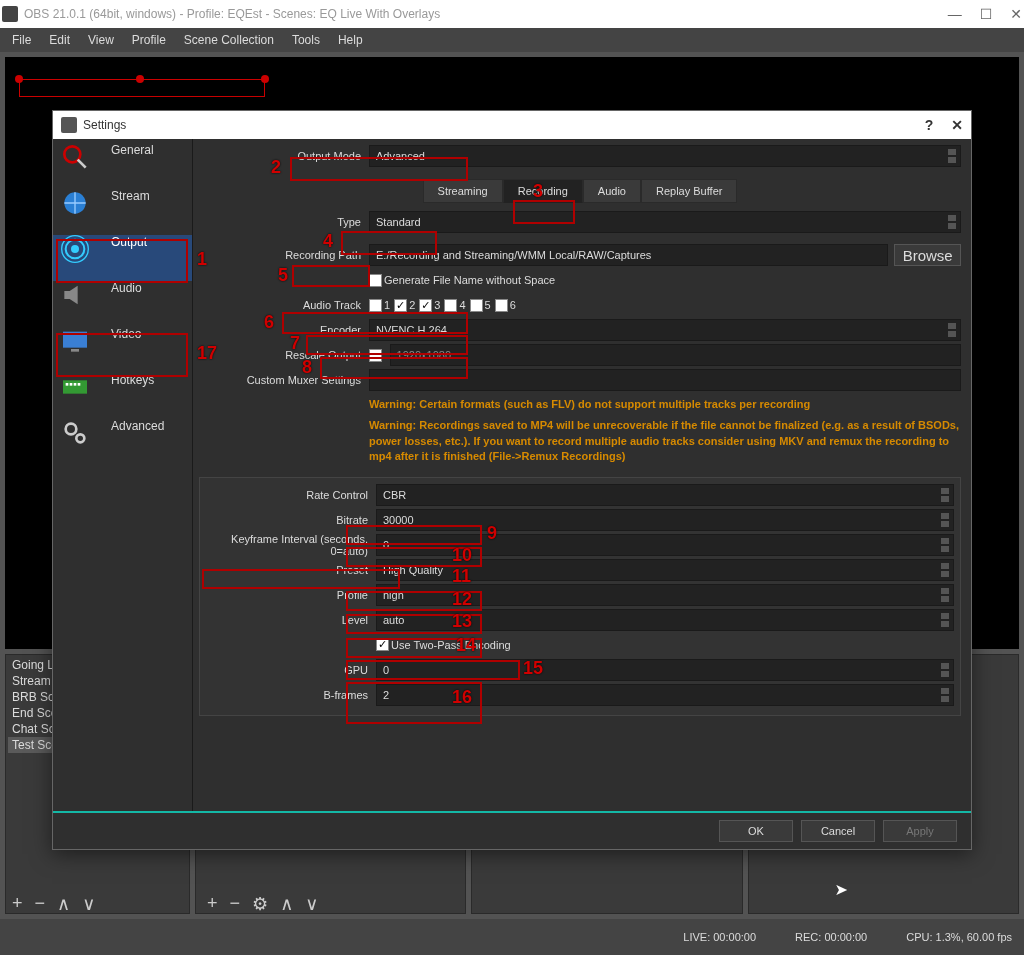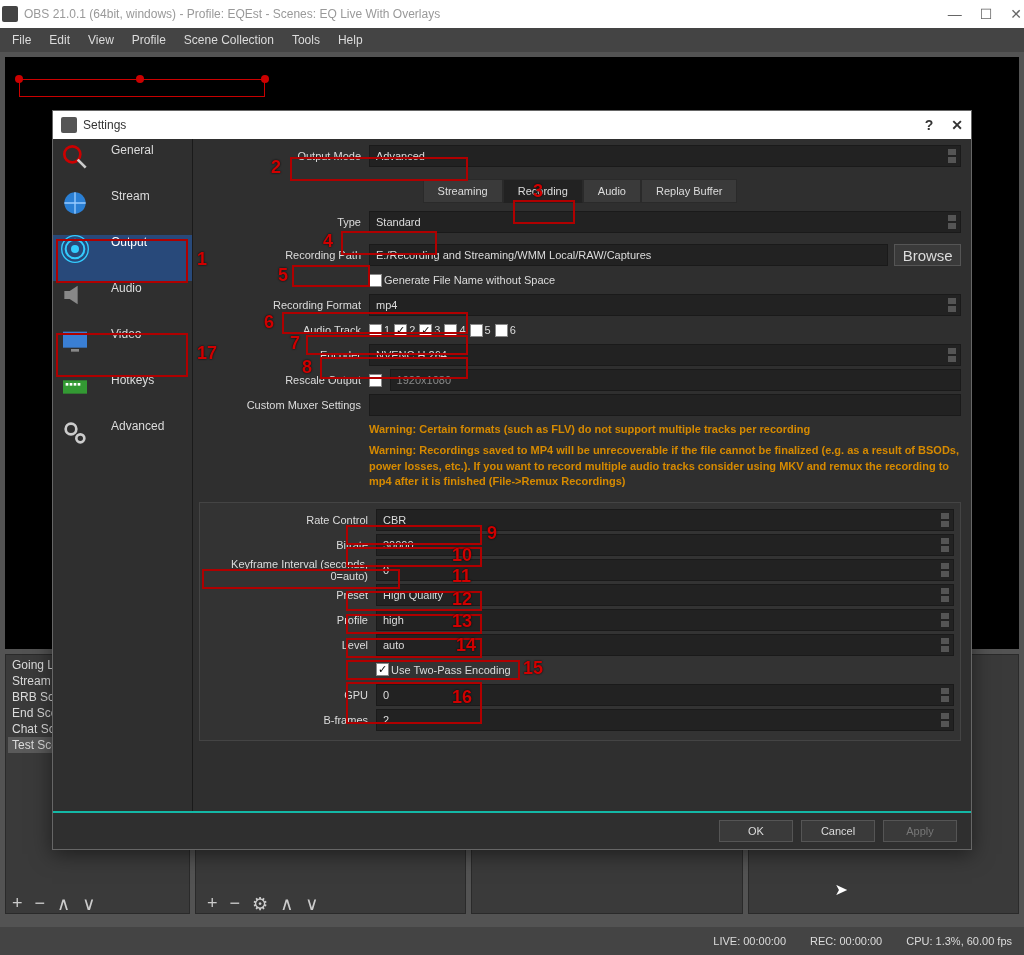--- a/index.html
+++ b/index.html
@@ -30,21 +30,21 @@
 .scene-list { width: 185px; flex: none; padding: 2px; }
 .scene-list .scene-item { padding: 1px 4px; color: #dcdcdc; }
 .scene-list .scene-item.sel { background: #5a5a5a; }
 
 .panel-toolbar { position: absolute; bottom: 40px; display: flex; gap: 8px; padding-left: 10px; color: #ccc; font-size: 18px; }
 .pt1 { left: 0; }
 .pt2 { left: 195px; }
 .panel-toolbar span { padding: 0 2px; }
 
 
-.statusbar { position: absolute; bottom: 0; left: 0; right: 0; height: 28px; background: #444; display: flex; align-items: center; justify-content: flex-end; padding: 0 12px; gap: 24px; color: #dcdcdc; font-size: 11px; }
+.statusbar { position: absolute; bottom: 0; left: 0; right: 0; height: 36px; background: #444; display: flex; align-items: center; justify-content: flex-end; padding: 0 12px; gap: 39px; color: #dcdcdc; font-size: 11px; }
 
 
 .cursor { position: absolute; right: 176px; bottom: 56px; color: #fff; font-size: 16px; pointer-events: none; }
 
 
 .dialog { position: absolute; left: 52px; top: 110px; width: 920px; height: 740px; background: #2f2f2f; border: 1px solid #666; box-shadow: 0 4px 20px rgba(0,0,0,0.5); display: flex; flex-direction: column; }
 .dialog-titlebar { height: 28px; background: #fff; display: flex; align-items: center; padding: 0 8px; color: #333; }
 .dialog-titlebar .dico { width: 16px; height: 16px; background: #555; border-radius: 2px; margin-right: 6px; }
 .dialog-titlebar .dt-text { flex: 1; font-size: 12px; color: #333; }
 .dialog-titlebar .dwin { display: flex; gap: 18px; font-size: 14px; font-weight: bold; color: #333; }
@@ -270,26 +270,20 @@
       </div>
 
       <div class="form-row">
         <div class="lbl"></div>
         <div class="ctrl">
           <span class="checkbox"></span>
           <span class="cb-lbl">Generate File Name without Space</span>
         </div>
       </div>
 
-      <div class="form-row">
-        <div class="lbl">Recording Format</div>
-        <div class="ctrl">
-            <div class="select spin">mp4</div>
-          </div>
-      </div>
 
       <div class="form-row">
         <div class="lbl">Audio Track</div>
         <div class="ctrl">
           <span class="checkbox"></span>
             <span class="cb-lbl">1</span>
           <span class="checkbox checked"></span>
             <span class="cb-lbl">2</span>
           <span class="checkbox checked"></span>
             <span class="cb-lbl">3</span>

